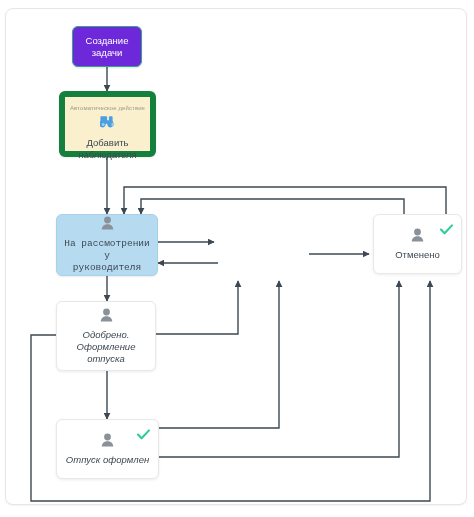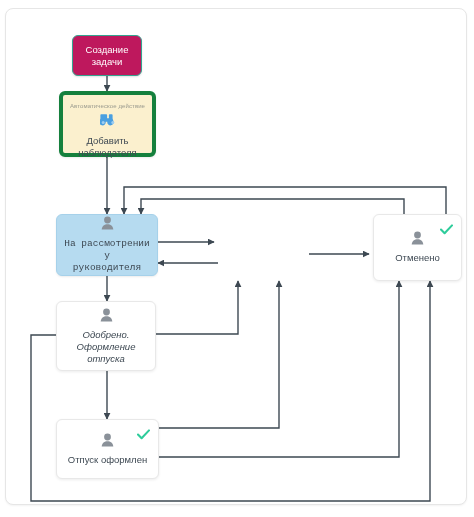--- a/index.html
+++ b/index.html
@@ -51,35 +51,34 @@
   .node-label {
     font-size: 9.5px;
     line-height: 12px;
     color: #3d4852;
     padding: 0 6px;
     white-space: pre-line;
   }
 
   
   .node-start {
-    background: #be185d;
+    background: #6d28d9;
     border: 1px solid #35a38f;
     box-shadow: 0 1px 2px rgba(0,0,0,0.12);
-    margin-top: 9px;
   }
   .node-start .node-label {
     color: #ffffff;
     font-size: 9.5px;
     line-height: 12px;
   }
 
   
   .node-auto {
     background: #FBF0CE;
-    border: 4px solid #15803d;
+    border: 6px solid #15803d;
     box-shadow: 0 1px 2px rgba(0,0,0,0.08);
     justify-content: flex-start;
     padding-top: 7px;
   }
   .node-auto .node-sublabel {
     font-size: 6px;
     line-height: 8px;
     color: #9a9a8e;
     margin-bottom: 3px;
     letter-spacing: 0.1px;
@@ -182,21 +181,21 @@
       <svg width="13" height="14" viewBox="0 0 13 14" aria-hidden="true">
         <circle cx="6.5" cy="4" r="3.4" fill="#8a9199"></circle>
         <path d="M0.7 13.6 c0.3 -3.6 2.8 -5.3 5.8 -5.3 s5.5 1.7 5.8 5.3 z" fill="#8a9199"></path>
       </svg>
     </span>
     <div class="node-label">На рассмотрении у
 руководителя</div>
   </div>
 
 
-  <div class="node node-status" style="left:367px; top:205px; width:89px; height:67px;">
+  <div class="node node-status" style="left:367px; top:205px; width:89px; height:60px;">
     <span class="check-icon">
       <svg width="13" height="11" viewBox="0 0 13 11" aria-hidden="true">
         <path d="M1 5.6 L4.6 9.2 L12 1.4" stroke="#2ECC9B" stroke-width="2.1" fill="none" stroke-linecap="round" stroke-linejoin="round"></path>
       </svg>
     </span>
     <span class="person-icon">
       <svg width="13" height="14" viewBox="0 0 13 14" aria-hidden="true">
         <circle cx="6.5" cy="4" r="3.4" fill="#8a9199"></circle>
         <path d="M0.7 13.6 c0.3 -3.6 2.8 -5.3 5.8 -5.3 s5.5 1.7 5.8 5.3 z" fill="#8a9199"></path>
       </svg>
@@ -209,21 +208,21 @@
       <svg width="13" height="14" viewBox="0 0 13 14" aria-hidden="true">
         <circle cx="6.5" cy="4" r="3.4" fill="#8a9199"></circle>
         <path d="M0.7 13.6 c0.3 -3.6 2.8 -5.3 5.8 -5.3 s5.5 1.7 5.8 5.3 z" fill="#8a9199"></path>
       </svg>
     </span>
     <div class="node-label">Одобрено.
 Оформление
 отпуска</div>
   </div>
 
-  <div class="node node-status" style="left:50px; top:410px; width:103px; height:60px;">
+  <div class="node node-status" style="left:50px; top:410px; width:103px; height:60px;font-style:italic;">
     <span class="check-icon">
       <svg width="13" height="11" viewBox="0 0 13 11" aria-hidden="true">
         <path d="M1 5.6 L4.6 9.2 L12 1.4" stroke="#2ECC9B" stroke-width="2.1" fill="none" stroke-linecap="round" stroke-linejoin="round"></path>
       </svg>
     </span>
     <span class="person-icon">
       <svg width="13" height="14" viewBox="0 0 13 14" aria-hidden="true">
         <circle cx="6.5" cy="4" r="3.4" fill="#8a9199"></circle>
         <path d="M0.7 13.6 c0.3 -3.6 2.8 -5.3 5.8 -5.3 s5.5 1.7 5.8 5.3 z" fill="#8a9199"></path>
       </svg>

